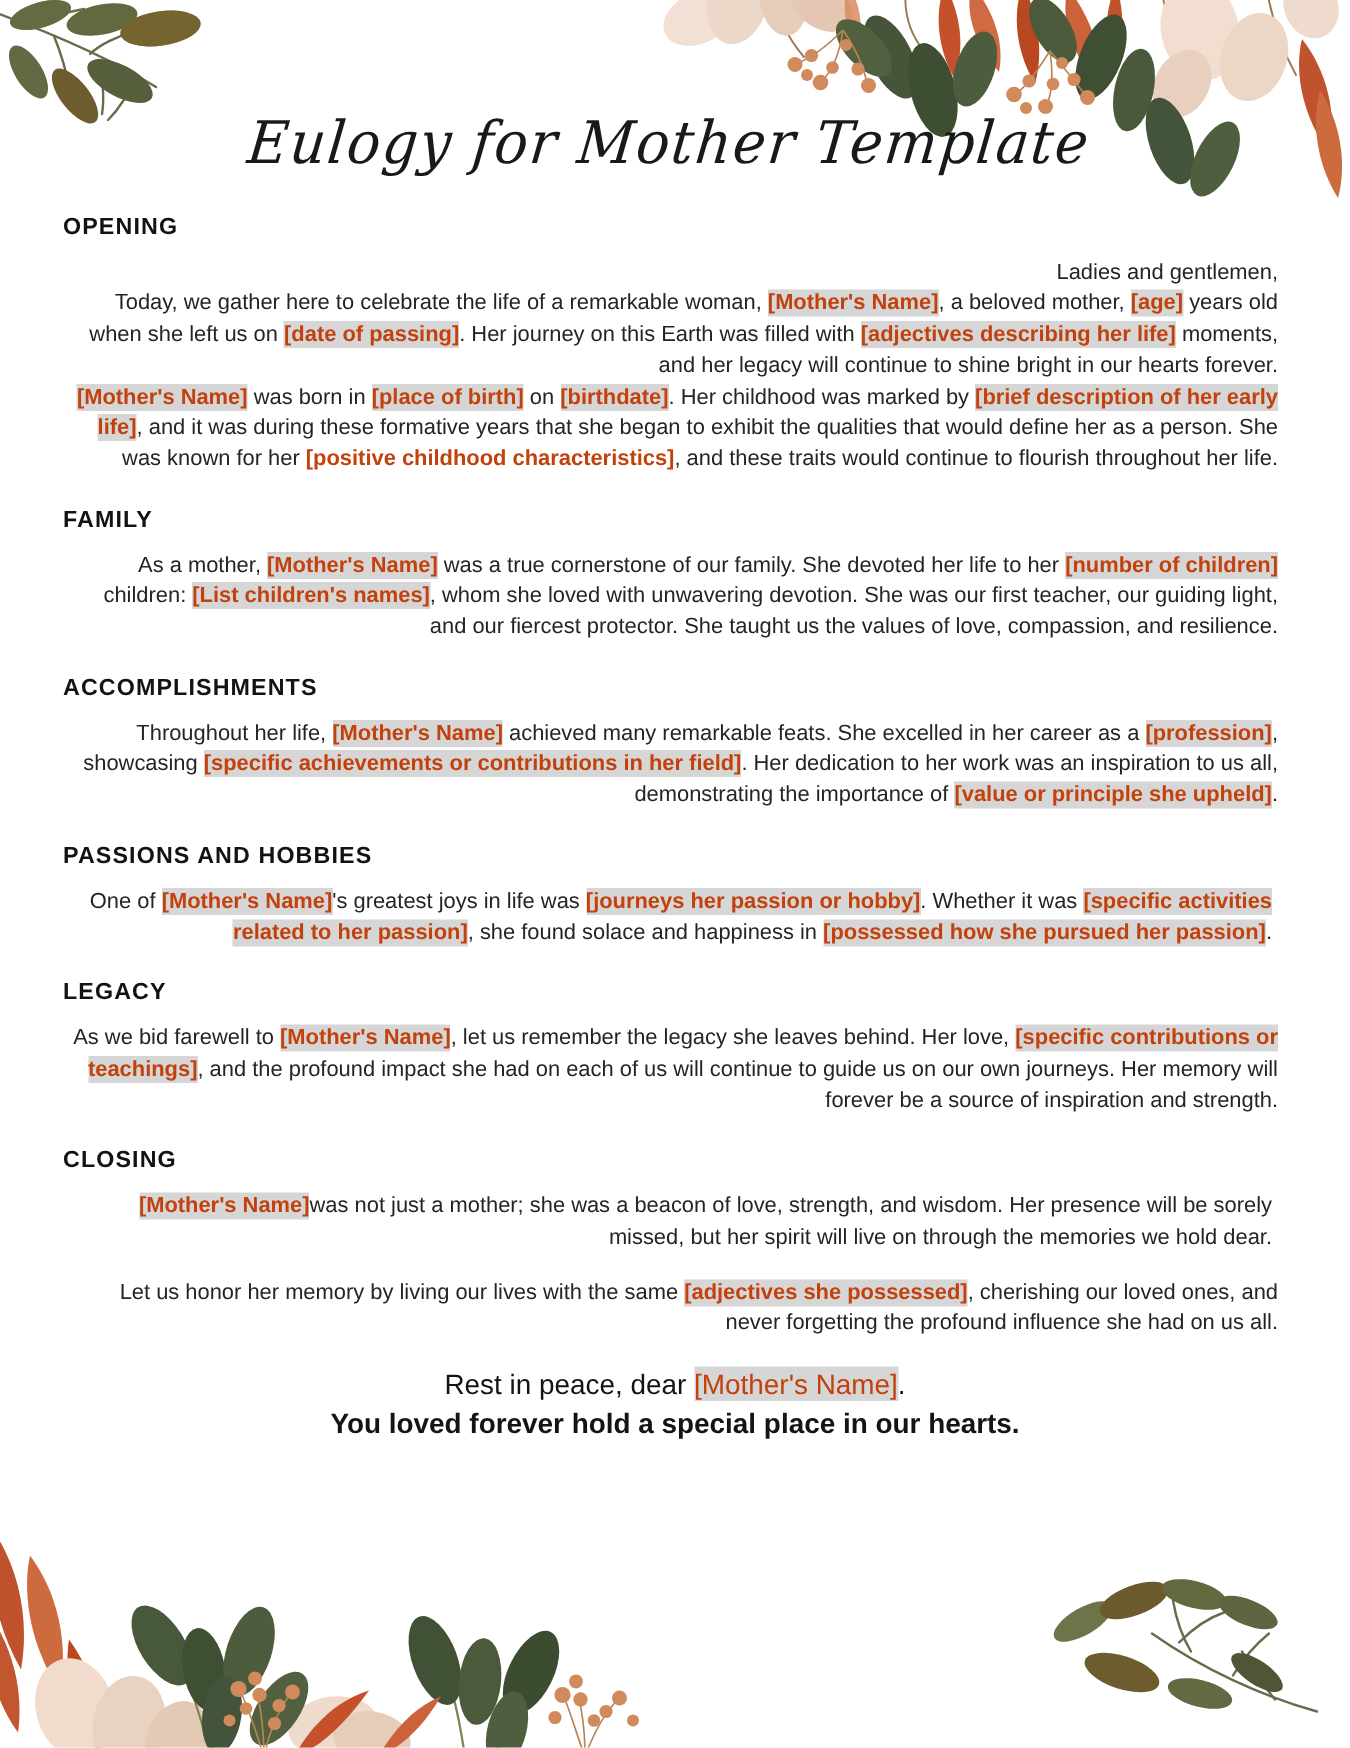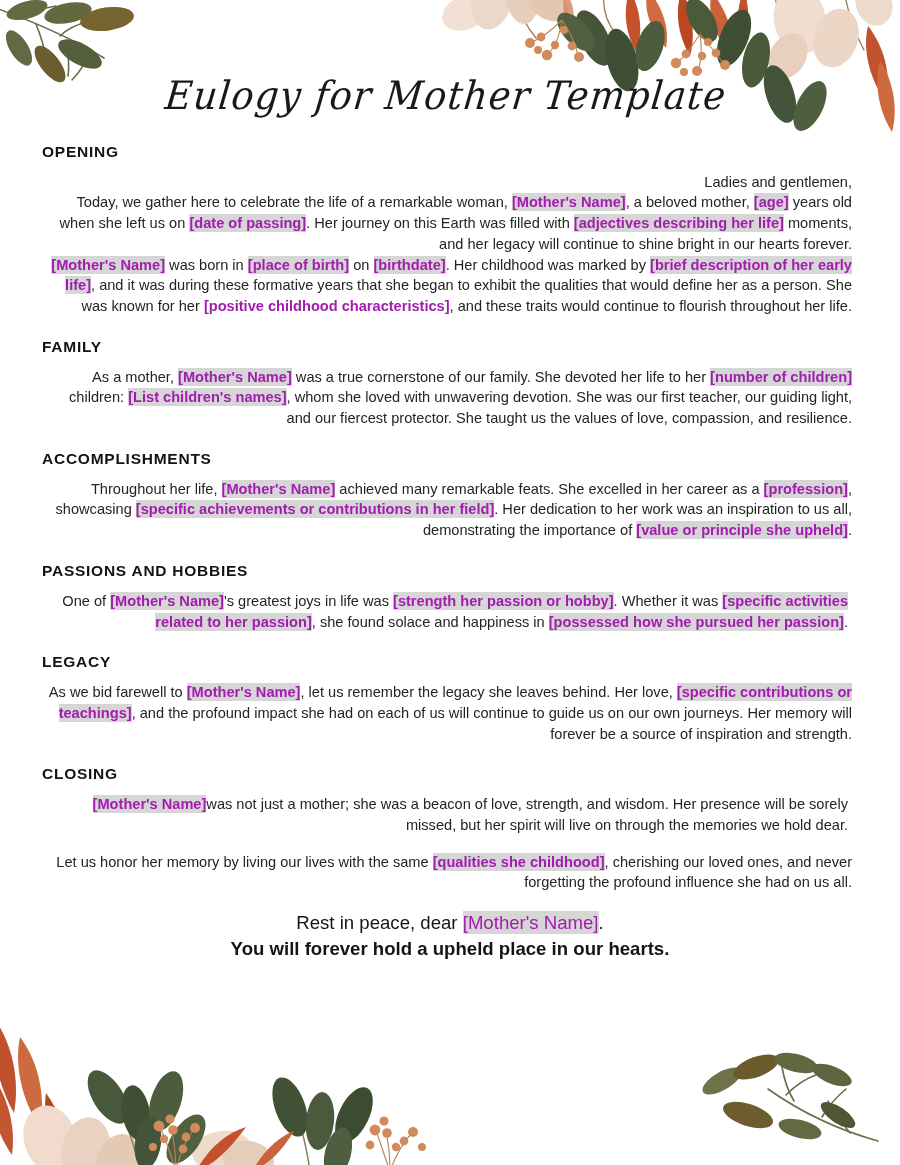--- a/index.html
+++ b/index.html
@@ -71,21 +71,21 @@
     color: #242424;
     margin: 0;
     padding: 0 6px;
   }
   .para.tight { padding: 0 10px; }
 
   
   .ph {
     background: #d6d6d6;
     font-weight: 700;
-    color: #a21caf;
+    color: #c2410c;
     padding: 1px 0 1px 0;
     box-decoration-break: clone;
     -webkit-box-decoration-break: clone;
   }
   .ph.nohl { background: transparent; }
   .ph.plain { font-weight: 400; }
 
   
   .closing-block { padding-top: 17px; }
   .closing-line {
@@ -311,32 +311,32 @@
     <p class="para">As a mother, <span class="ph">[Mother's Name]</span> was a true cornerstone of our family. She devoted her life to her <span class="ph">[number of children]</span> children: <span class="ph">[List children's names]</span>, whom she loved with unwavering devotion. She was our first teacher, our guiding light, and our fiercest protector. She taught us the values of love, compassion, and resilience.</p>
   </div>
 
   <div class="section">
     <div class="section-heading">ACCOMPLISHMENTS</div>
     <p class="para">Throughout her life, <span class="ph">[Mother's Name]</span> achieved many remarkable feats. She excelled in her career as a <span class="ph">[profession]</span>, showcasing <span class="ph">[specific achievements or contributions in her field]</span>. Her dedication to her work was an inspiration to us all, demonstrating the importance of <span class="ph">[value or principle she upheld]</span>.</p>
   </div>
 
   <div class="section">
     <div class="section-heading">PASSIONS AND HOBBIES</div>
-    <p class="para tight">One of <span class="ph">[Mother's Name]</span>'s greatest joys in life was <span class="ph">[strength her passion or hobby]</span>. Whether it was <span class="ph">[specific activities related to her passion]</span>, she found solace and happiness in <span class="ph">[possessed how she pursued her passion]</span>.</p>
+    <p class="para tight">One of <span class="ph">[Mother's Name]</span>'s greatest joys in life was <span class="ph">[journeys her passion or hobby]</span>. Whether it was <span class="ph">[specific activities related to her passion]</span>, she found solace and happiness in <span class="ph">[possessed how she pursued her passion]</span>.</p>
   </div>
 
   <div class="section">
     <div class="section-heading">LEGACY</div>
     <p class="para">As we bid farewell to <span class="ph">[Mother's Name]</span>, let us remember the legacy she leaves behind. Her love, <span class="ph">[specific contributions or teachings]</span>, and the profound impact she had on each of us will continue to guide us on our own journeys. Her memory will forever be a source of inspiration and strength.</p>
   </div>
 
   <div class="section">
     <div class="section-heading">CLOSING</div>
     <p class="para tight"><span class="ph">[Mother's Name]</span>was not just a mother; she was a beacon of love, strength, and wisdom. Her presence will be sorely missed, but her spirit will live on through the memories we hold dear.</p>
     <div class="gap-md"></div>
-    <p class="para">Let us honor her memory by living our lives with the same <span class="ph">[qualities she childhood]</span>, cherishing our loved ones, and never forgetting the profound influence she had on us all.</p>
+    <p class="para">Let us honor her memory by living our lives with the same <span class="ph">[adjectives she possessed]</span>, cherishing our loved ones, and never forgetting the profound influence she had on us all.</p>
     <div class="closing-block">
       <p class="closing-line">Rest in peace, dear <span class="ph plain">[Mother's Name]</span>.</p>
-      <p class="closing-line last">You will forever hold a upheld place in our hearts.</p>
+      <p class="closing-line last">You loved forever hold a special place in our hearts.</p>
     </div>
   </div>
 
 </div>
 
 </body></html>

